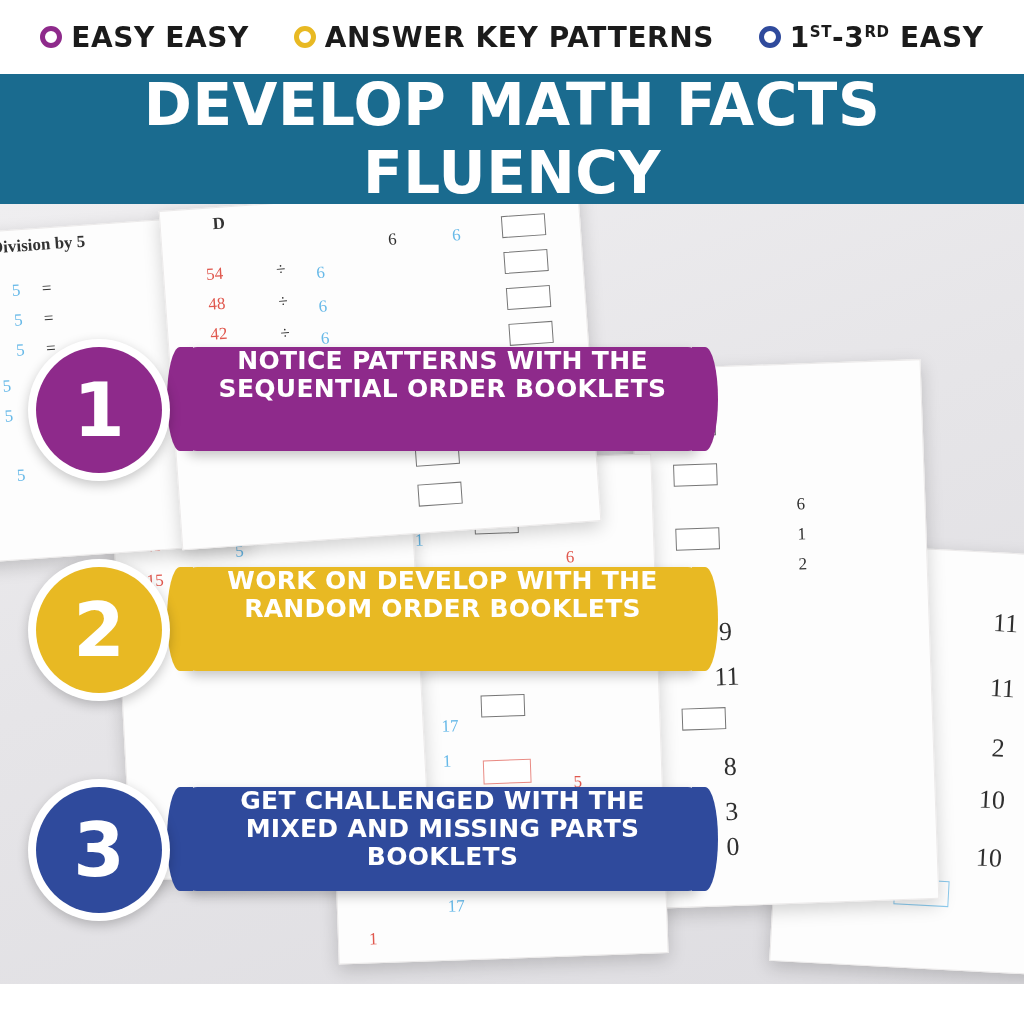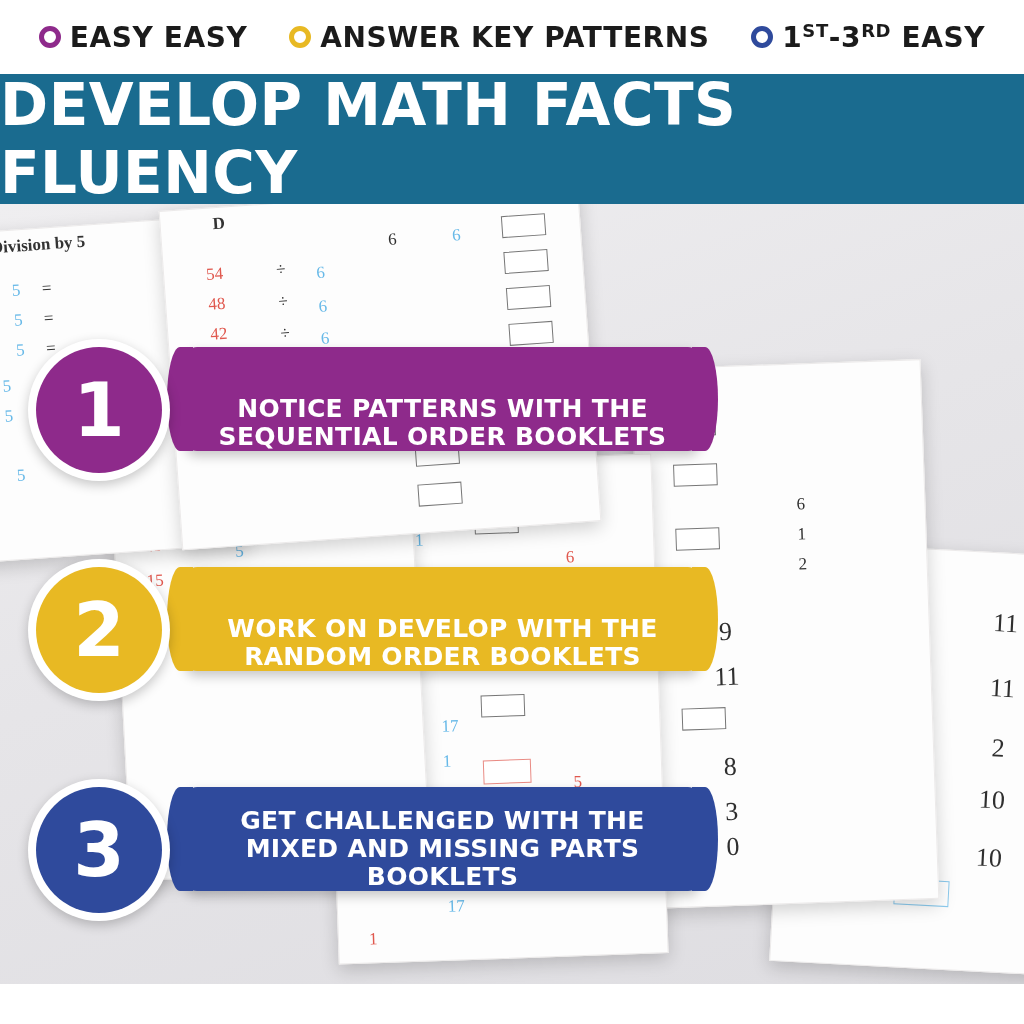--- a/index.html
+++ b/index.html
@@ -40,35 +40,36 @@
   .ring.purple { border-color: #8e2a8b; }
   .ring.gold   { border-color: #e8b923; }
   .ring.blue   { border-color: #2f4a9c; }
   .top-label {
     font-size: 28px;
     font-weight: bold;
     letter-spacing: 0.6px;
     color: #1b1b1b;
     font-family: "DejaVu Sans", sans-serif;
   }
-  .top-label sup { font-size: 18px; vertical-align: super; }
+  .top-label sup { font-size: 15px; vertical-align: super; }
 
   
   .title-bar {
     position: absolute; top: 74px; left: 0;
     width: 1024px; height: 130px;
     background: #1a6b8f;
     display: flex; align-items: center; justify-content: center;
   }
   .title-bar h1 {
     color: #ffffff;
     font-size: 58px;
     font-weight: bold;
     letter-spacing: 0.5px;
     font-family: "DejaVu Sans", sans-serif;
+    text-align: center;
   }
 
   
   .photo {
     position: absolute; top: 204px; left: 0;
     width: 1024px; height: 780px;
     background: linear-gradient(160deg,#efeef0 0%, #e6e5e8 45%, #dedde1 100%);
     overflow: hidden;
   }
   .sheet {
@@ -110,21 +111,21 @@
     height: 120px;
   }
   .banner {
     position: absolute;
     left: 165px;
     top: 8px;
     width: 515px;
     height: 104px;
     border-radius: 12px;
     display: flex;
-    align-items: flex-end;
+    align-items: flex-start;
     justify-content: center;
     box-shadow: 0 5px 12px rgba(0,0,0,0.22);
   }
   .banner-text {
     color: #ffffff;
     font-size: 25px;
     font-weight: bold;
     line-height: 1.12;
     text-align: center;
     font-family: "DejaVu Sans", sans-serif;

